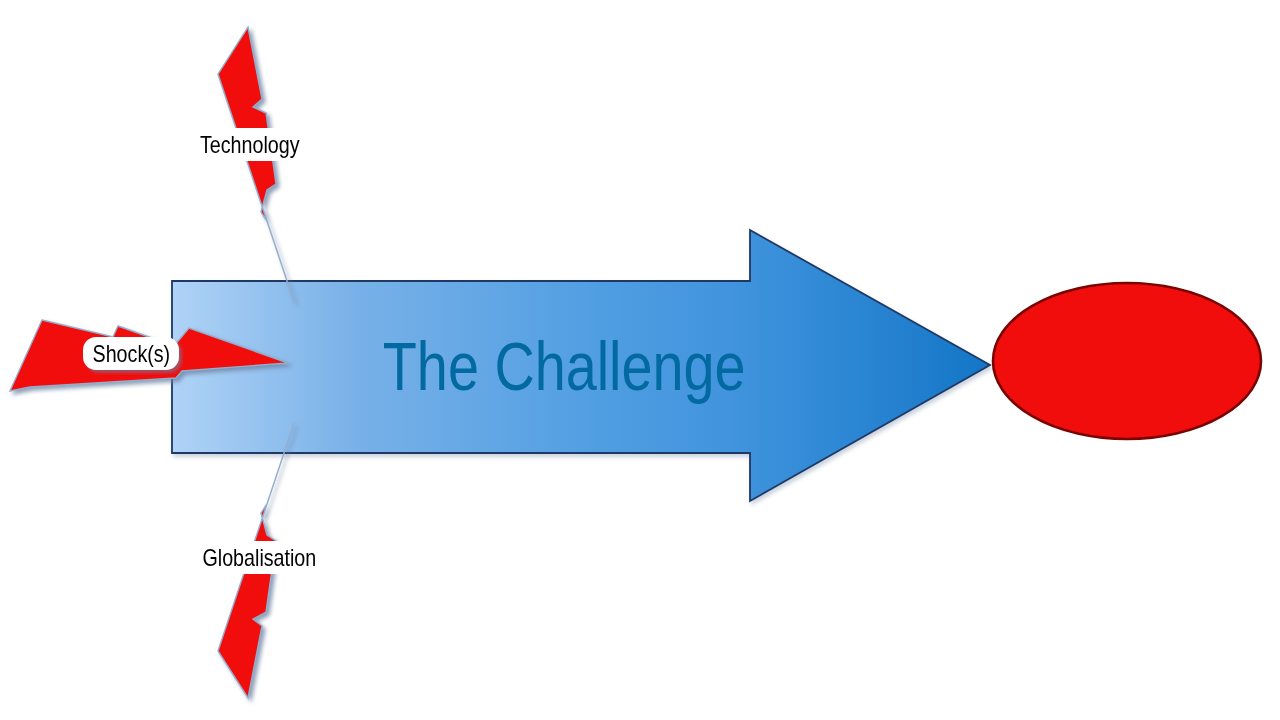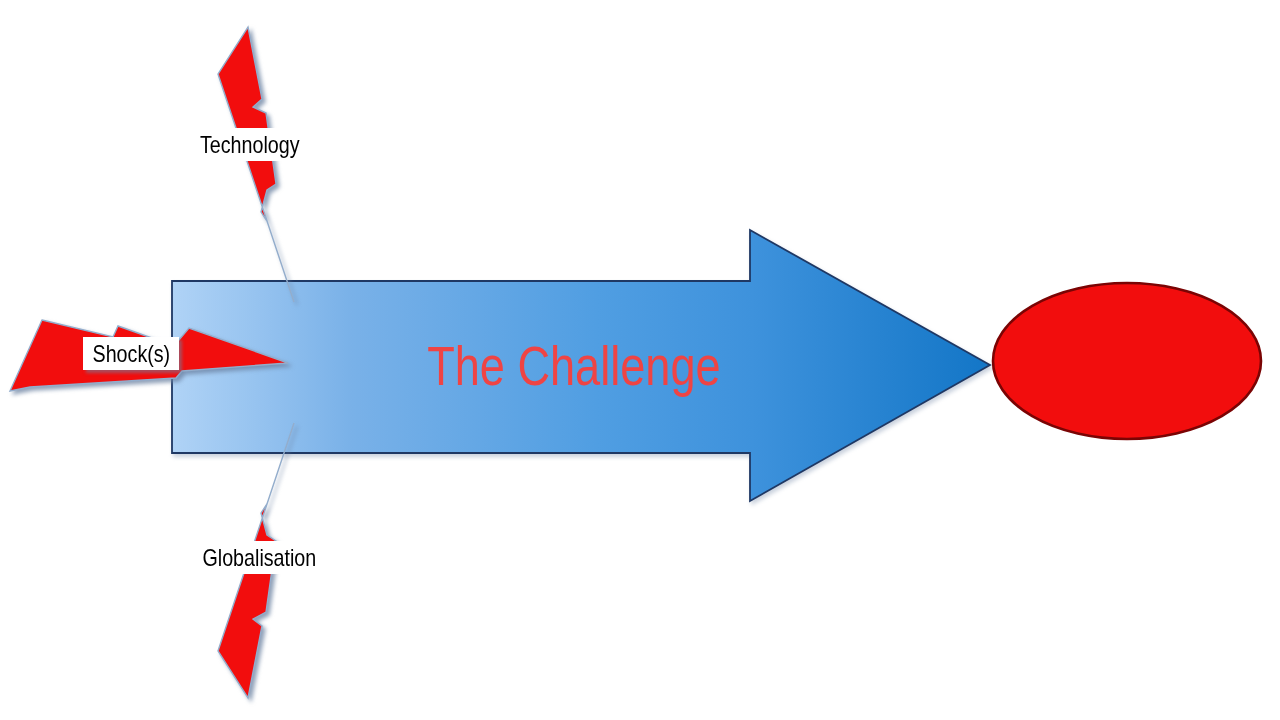--- a/index.html
+++ b/index.html
@@ -40,45 +40,46 @@
     text-align: center;
     font-weight: normal;
     white-space: nowrap;
   }
   .txt .sq {
     display: inline-block;
     transform: scaleX(0.82);
     transform-origin: 50% 50%;
   }
   .arrow-title {
-    left: 339px;
+    left: 329px;
     top: 331px;
     width: 470px;
     height: 70px;
     line-height: 70px;
-    font-size: 55px;
-    color: #ef4444;
+    font-size: 68px;
+    color: #0369a1;
   }
   .bolt-label {
     background: #ffffff;
     color: #000000;
     font-size: 24px;
     line-height: 33px;
     height: 33px;
   }
   .technology-label {
     left: 188px;
     top: 128px;
     width: 124px;
   }
   .shocks-label {
     left: 83px;
     top: 337px;
     width: 96px;
     box-shadow: 3px 3px 3px rgba(110,130,160,0.55);
+    border-radius: 13px;
   }
   .globalisation-label {
     left: 190px;
     top: 541px;
     width: 128px;
     text-align: right;
   }
   .outcome-text {
     left: 1000px;
     top: 334px;

